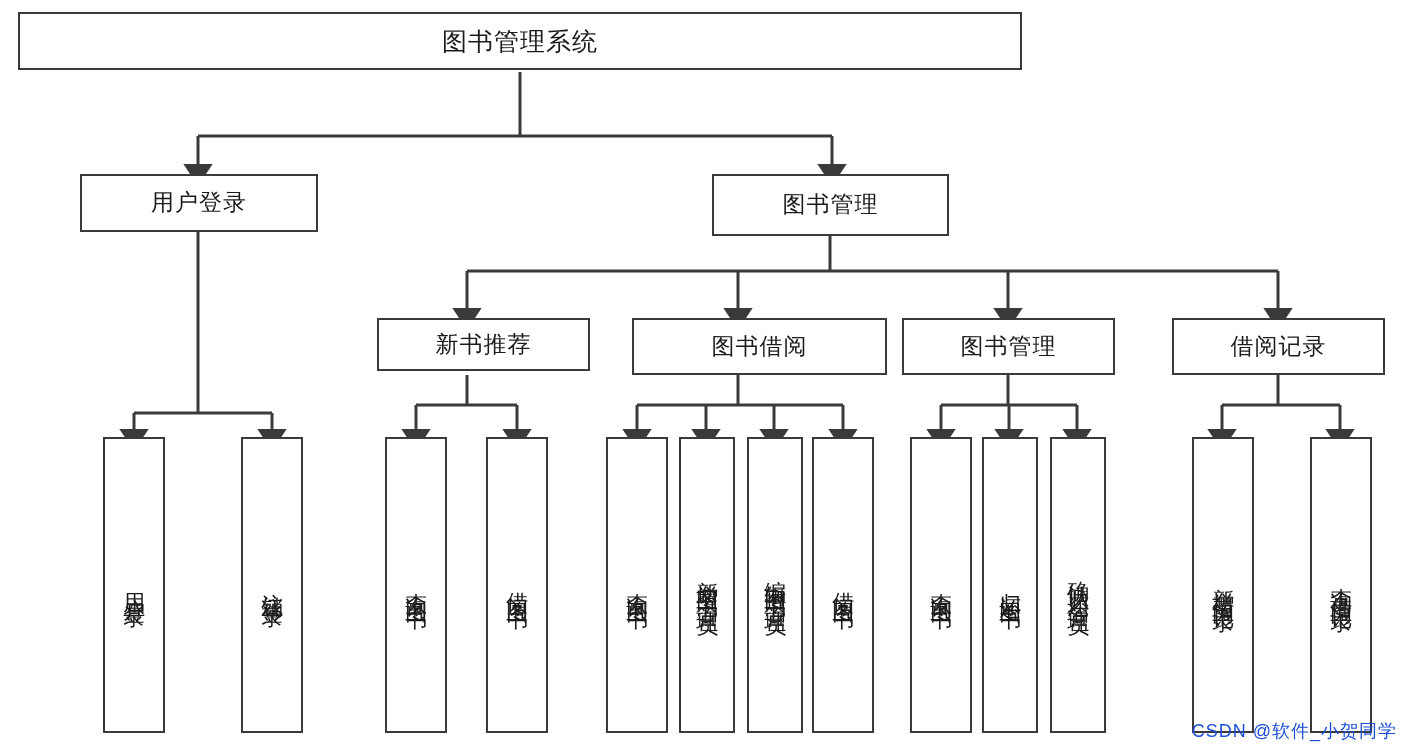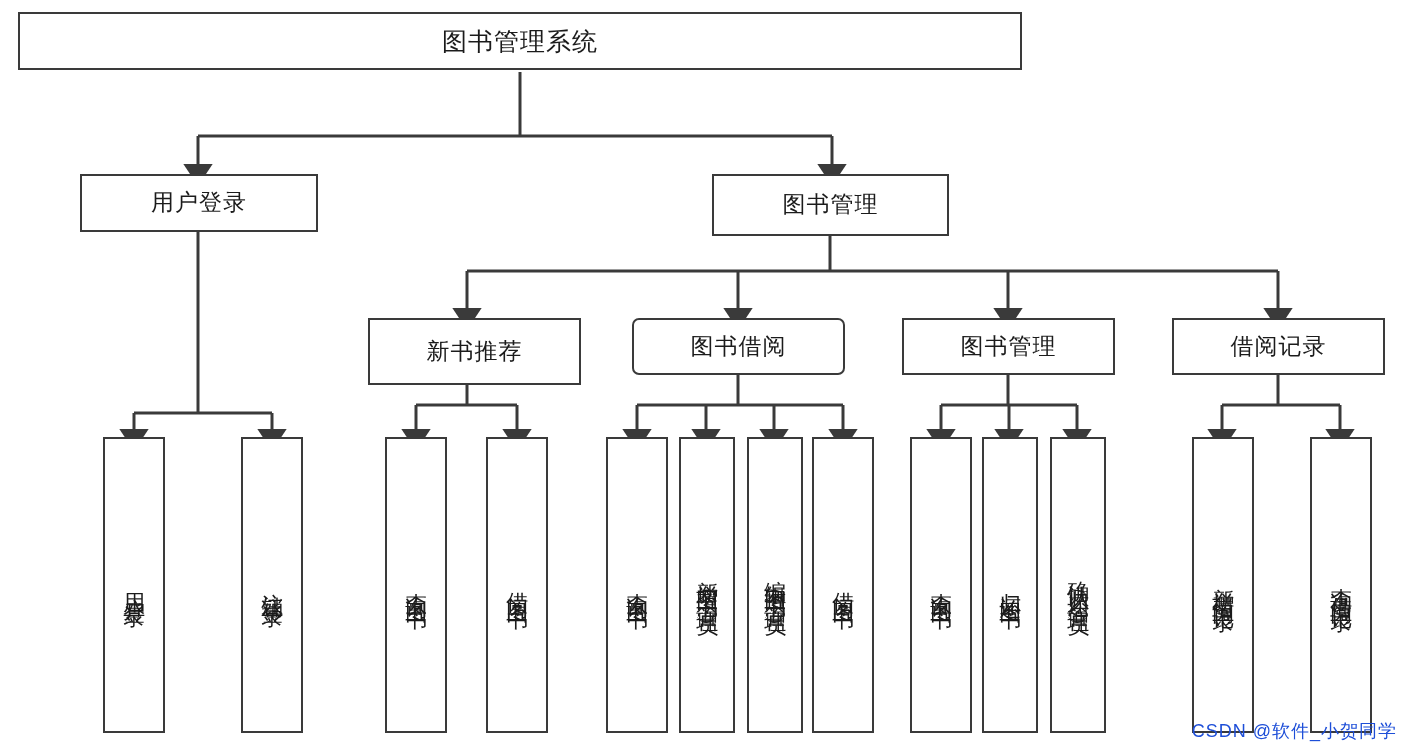--- a/index.html
+++ b/index.html
@@ -123,23 +123,23 @@
       <path d="M1340,405 L1340,433" marker-end="url(#arw)"></path>
     </g>
   </svg>
 
   <div class="node h root" style="left:18px; top:12px; width:1004px; height:58px;">图书管理系统</div>
 
   <div class="node h" style="left:80px; top:174px; width:238px; height:58px;">用户登录</div>
 
   <div class="node h" style="left:712px; top:174px; width:237px; height:62px;">图书管理</div>
 
-  <div class="node h" style="left:368px; top:318px; width:213px; height:67px;">新书推荐</div>
+  <div class="node h" style="left:377px; top:318px; width:213px; height:53px;">新书推荐</div>
 
-  <div class="node h" style="left:632px; top:318px; width:213px; height:57px;border-radius:7px;">图书借阅</div>
+  <div class="node h" style="left:632px; top:318px; width:255px; height:57px;">图书借阅</div>
 
   <div class="node h" style="left:902px; top:318px; width:213px; height:57px;">图书管理</div>
 
   <div class="node h" style="left:1172px; top:318px; width:213px; height:57px;text-align:right;">借阅记录</div>
 
   <div class="node v" style="left:103px; top:437px; width:62px; height:296px;">
     <span class="vtext">用户登录</span>
   </div>
   <div class="node v" style="left:241px; top:437px; width:62px; height:296px;">
     <span class="vtext">注销登录</span>

